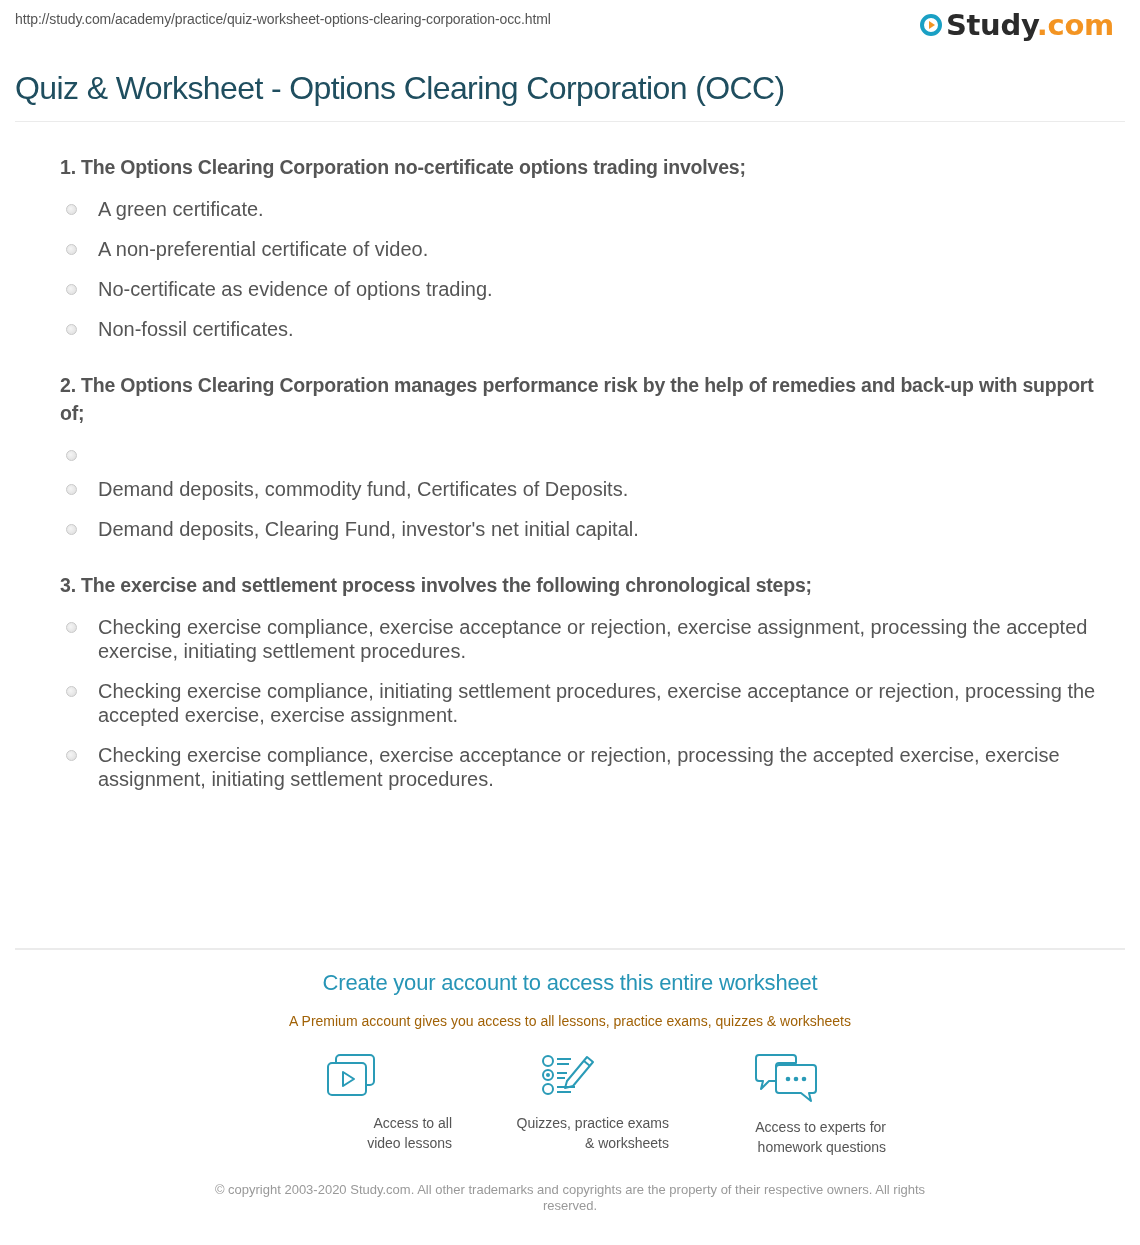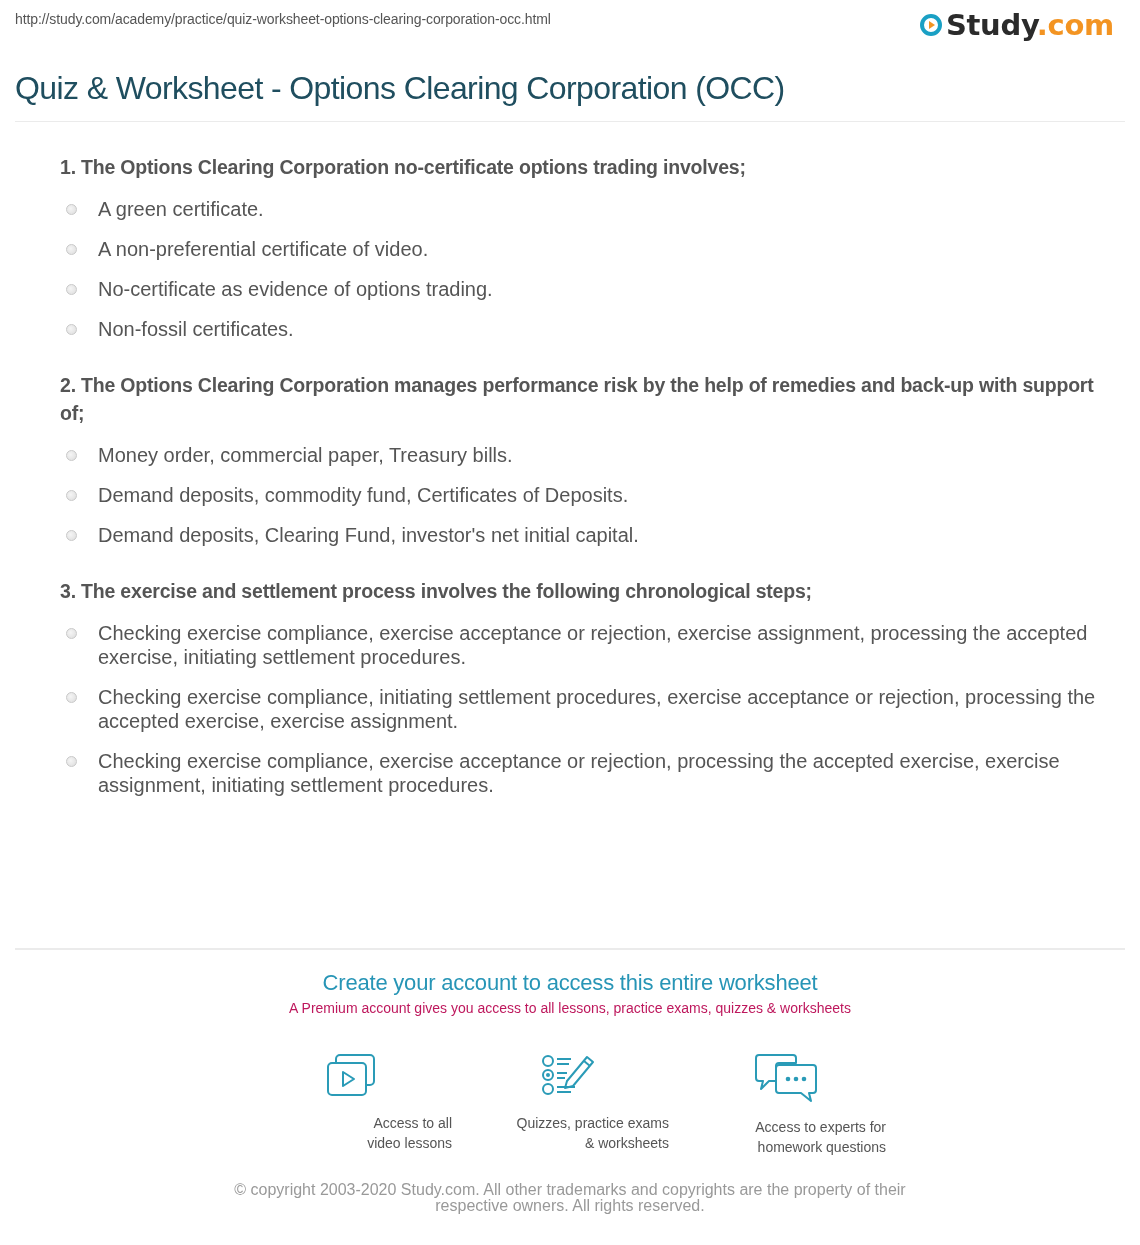--- a/index.html
+++ b/index.html
@@ -20,28 +20,28 @@
   .question { margin-bottom: 30px; margin-left: 45px; }
   .q-text { font-size: 19.5px; font-weight: bold; color: #555; line-height: 28px; margin-bottom: 16px; letter-spacing: -0.2px; }
   .option { display: flex; align-items: flex-start; margin-bottom: 16px; font-size: 20px; line-height: 24px; color: #555; }
   .radio { flex: 0 0 auto; width: 11px; height: 11px; border-radius: 50%; border: 1px solid #c9c9c9; background: radial-gradient(circle at 40% 40%, #f5f5f5, #dcdcdc); margin: 7px 21px 0 6px; cursor: pointer; }
   .q3 .option { margin-bottom: 16px; }
 
   .rule-bottom { position: absolute; left: 15px; right: 15px; top: 948px; border-top: 2px solid #ebebeb; }
 
   .cta { position: absolute; left: 0; right: 0; top: 970px; text-align: center; }
   .cta-title { font-size: 22px; color: #2795b6; letter-spacing: -0.2px; display: inline-block; cursor: pointer; }
-  .cta-sub { font-size: 14px; color: #be185d; margin-top: 4px; }
+  .cta-sub { font-size: 14px; color: #a16207; margin-top: 17px; }
 
   .features { position: absolute; top: 1053px; left: 0; right: 0; }
   .feature { position: absolute; width: 200px; text-align: right; }
   .feature svg { display: block; margin: 0 auto; }
   .feature-label { font-size: 14px; color: #555; line-height: 20px; margin-top: 14px; }
 
-  .copyright { position: absolute; top: 1182px; left: 210px; right: 210px; text-align: center; font-size: 16px; color: #999; line-height: 16px; }
+  .copyright { position: absolute; top: 1182px; left: 210px; right: 210px; text-align: center; font-size: 13px; color: #999; line-height: 16px; }
 </style>
 </head>
 <body>
 
 <div class="url">http://study.com/academy/practice/quiz-worksheet-options-clearing-corporation-occ.html</div>
 
 <div class="logo">
   <span class="logo-mark"></span>
   <span class="logo-text"><span>Study</span><span class="logo-dot">.com</span></span>
 </div>
@@ -67,21 +67,20 @@
     <div class="option">
         <span class="radio"></span>
         <span>Non-fossil certificates.</span>
       </div>
   </div>
 
   <div class="question q2">
     <div class="q-text">2. The Options Clearing Corporation manages performance risk by the help of remedies and back-up with support of;</div>
     <div class="option">
         <span class="radio"></span>
-        <span>Money order, commercial paper, Treasury bills.</span>
       </div>
     <div class="option">
         <span class="radio"></span>
         <span>Demand deposits, commodity fund, Certificates of Deposits.</span>
       </div>
     <div class="option">
         <span class="radio"></span>
         <span>Demand deposits, Clearing Fund, investor's net initial capital.</span>
       </div>
   </div>

